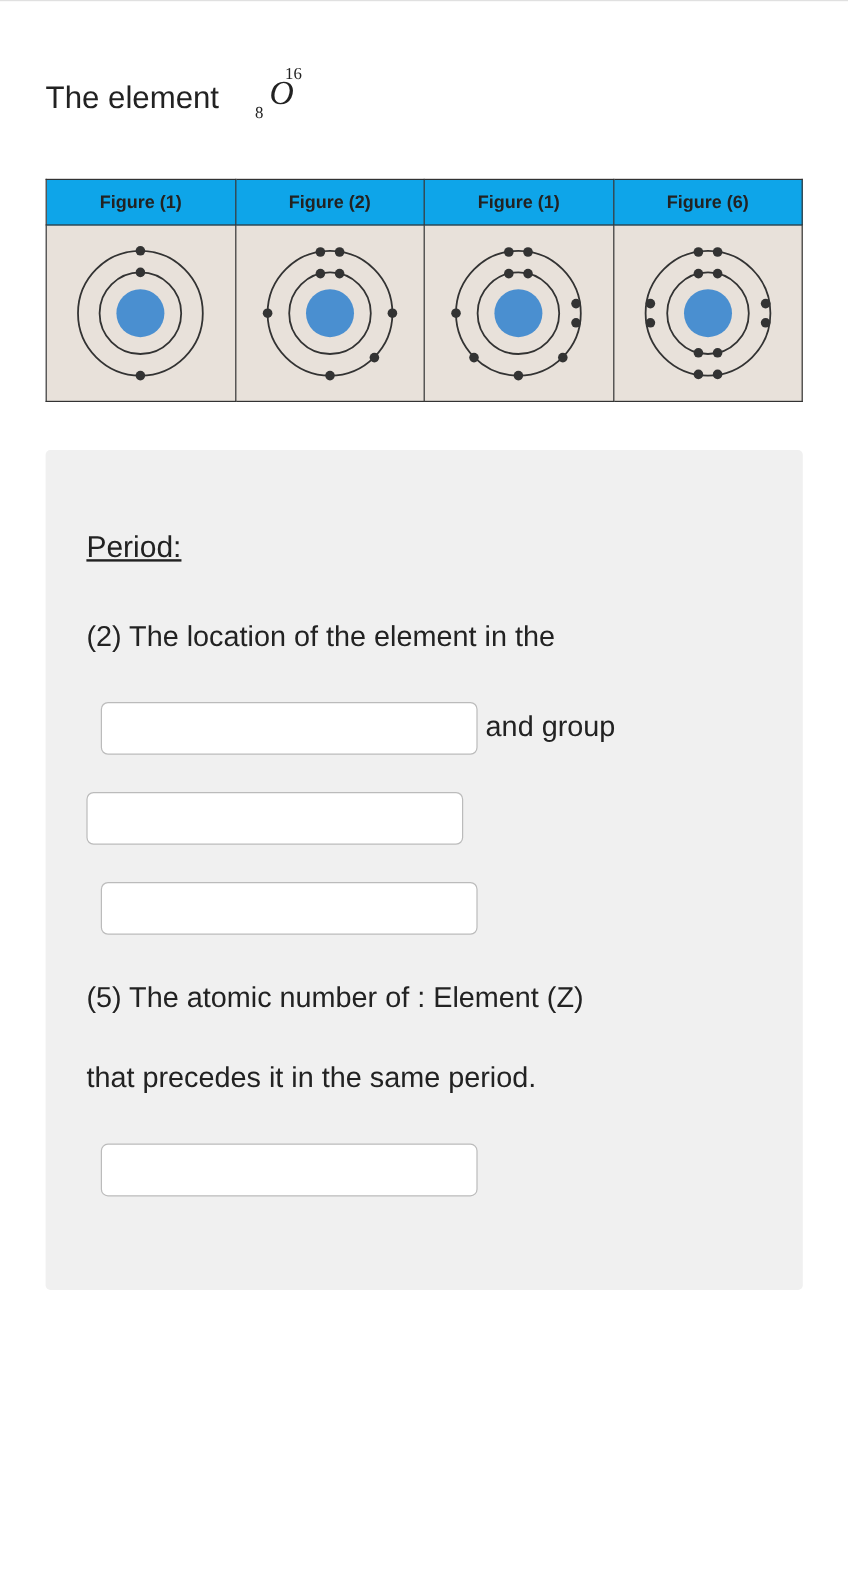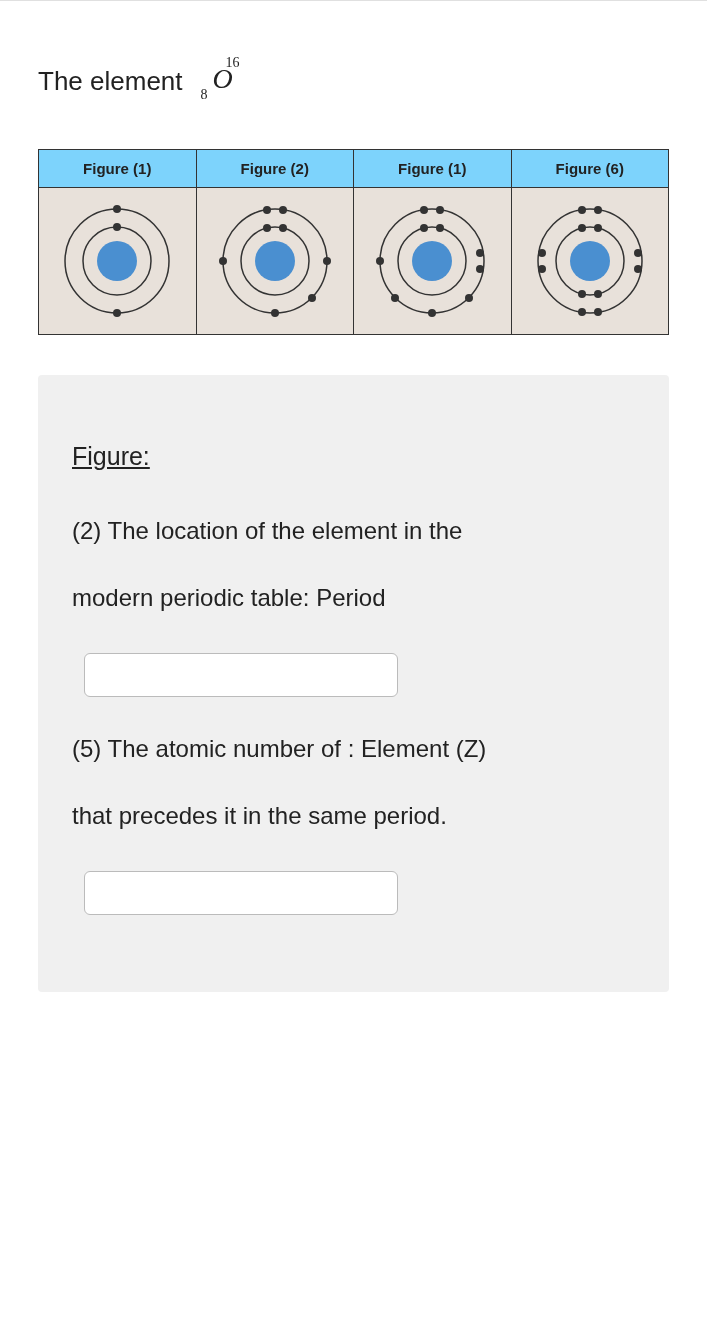--- a/index.html
+++ b/index.html
@@ -12,21 +12,21 @@
     .page {
       padding: 30px 38px 30px 38px;
       border-top: 1px solid #e0e0e0;
     }
     .title-row {
       font-size: 26px;
       margin-bottom: 48px;
       margin-top: 30px;
       display: flex;
       align-items: center;
-      gap: 12px;
+      gap: 24px;
     }
     .isotope {
       font-family: 'Times New Roman', serif;
       font-style: italic;
       position: relative;
       display: inline-block;
       width: 44px;
       height: 40px;
     }
     .isotope .mass { position: absolute; top: -6px; left: 0; font-size: 14px; font-style: normal; margin-left: 31px; }
@@ -36,21 +36,21 @@
       width: 100%;
       border-collapse: collapse;
       margin-bottom: 40px;
       border: 1px solid #333;
     }
     .fig-table th {
       border: 1px solid #333;
       padding: 10px 4px;
       font-size: 15px;
       font-weight: bold;
-      background: #7dd3fc;
+      background: #0ea5e9;
     }
     .fig-table td {
       border: 1px solid #333;
       padding: 8px 4px;
       text-align: center;
       background: #e8e1da;
       height: 140px;
       vertical-align: middle;
     }
     .atom-svg { display: block; margin: 0 auto; }
@@ -175,25 +175,31 @@
               <circle cx="48" cy="8" r="4" fill="#333"></circle>
           <circle cx="-48" cy="-8" r="4" fill="#333"></circle>
               <circle cx="-48" cy="8" r="4" fill="#333"></circle>
         </svg>
       </td>
     </tr>
   </tbody>
     </table>
 
   <div class="answer-panel">
-    <div class="answer-heading">Figure:</div>
+    <div class="answer-heading">Period:</div>
 
 
     <div>(2) The location of the element in the</div>
-    <div>modern periodic table: Period</div>
+    <div>
+      <span class="indent-input">
+        <input class="input-field" value="" style="">
+      </span>
+      <span>and group</span>
+      <input class="input-field" value="" style="">
+    </div>
 
     <div class="indent-input">
       <input class="input-field" value="" style="">
     </div>
 
     <div>(5) The atomic number of : Element (Z)</div>
     <div>that precedes it in the same period.</div>
     <div class="indent-input">
       <input class="input-field" value="" style="">
     </div>

